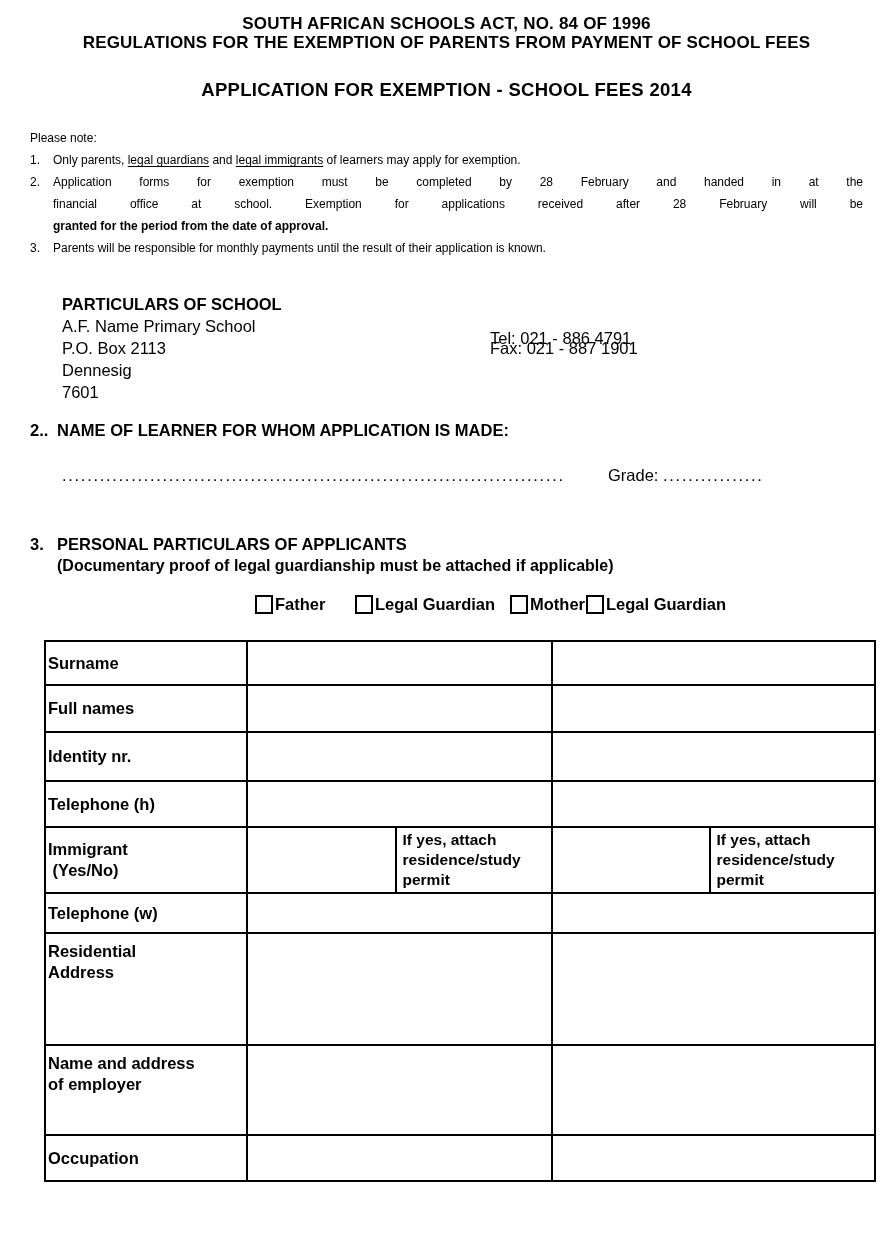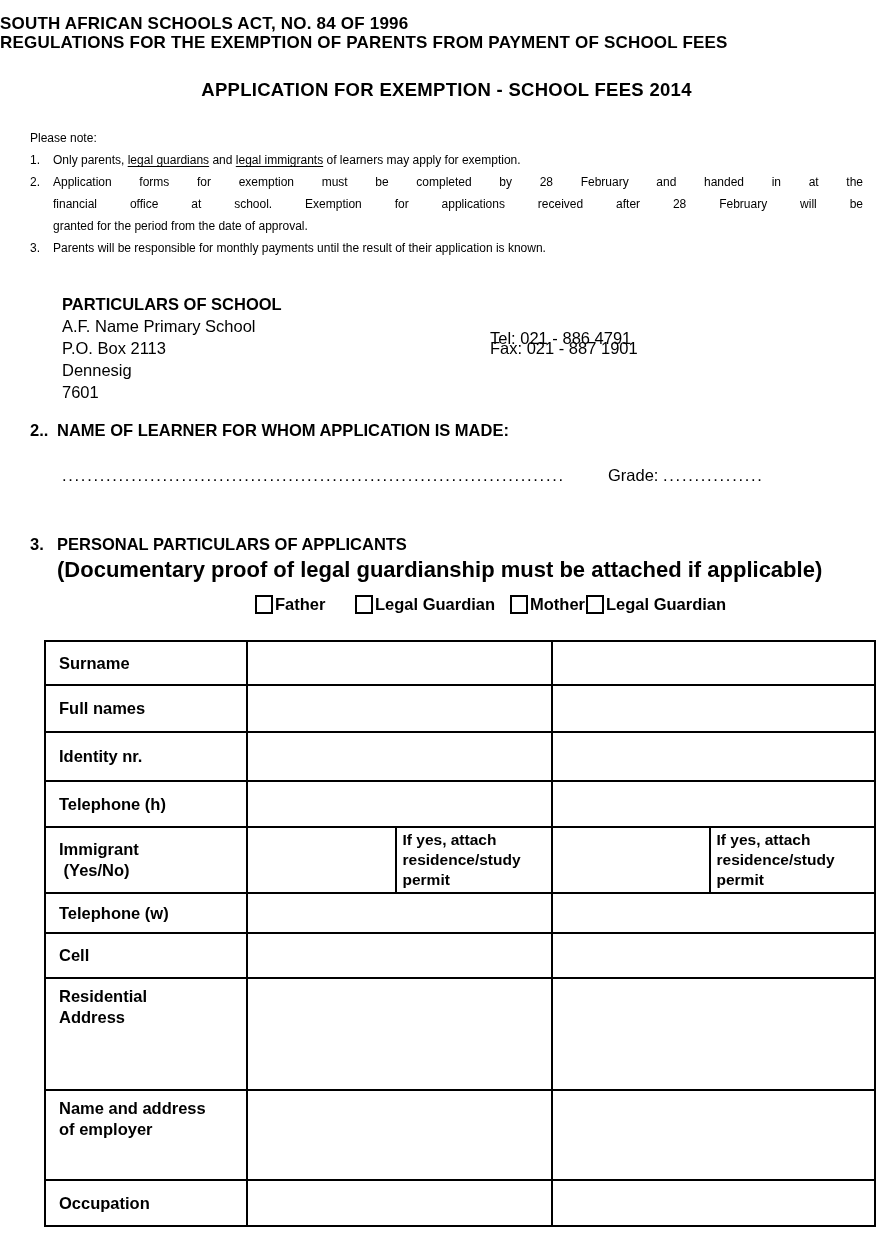--- a/index.html
+++ b/index.html
@@ -6,63 +6,63 @@
   .page {
     position:relative;
     width:893px; height:1247px;
     margin:0 auto;
     background:#ffffff;
     color:#000;
     font-family:"Liberation Sans", sans-serif;
     overflow:hidden;
   }
   
-  .act-line { position:absolute; left:0; right:0; 
+  .act-line { position:absolute; left:0; right:0; text-align:center;
               font-weight:bold; font-size:17px; line-height:19px; letter-spacing:.2px; }
   .act-line.l1 { top:14px; }
   .act-line.l2 { top:33px; }
   .main-title { position:absolute; top:79px; left:0; right:0; text-align:center;
                 font-weight:bold; font-size:18.5px; letter-spacing:.3px; margin:0; }
   
   .notes { position:absolute; left:30px; top:127px; width:833px;
            font-size:12px; line-height:22px; }
   .note-intro { margin-bottom:0; }
   .note-item { position:relative; padding-left:23px; }
   .note-num { position:absolute; left:0; top:0; }
   .jline { text-align:justify; text-align-last:justify; }
-  .jline.last { text-align-last:left; }
+  .jline.last { text-align-last:left;font-weight:bold; }
   .ul { text-decoration:underline; text-underline-offset:2px; }
   
   .school { position:absolute; left:62px; top:293px; width:760px;
             font-size:16.5px; line-height:22px; }
   .school-heading { font-weight:bold; }
   .school-tel { position:absolute; left:428px; top:34px; }
   .school-fax { position:absolute; left:428px; top:44px; }
   
   .sec-head { position:absolute; left:30px; display:flex;
               font-weight:bold; font-size:16.5px; }
   .sec2 { top:421px; } .sec2 .sec-num { width:27px; }
   .sec3 { top:535px; } .sec3 .sec-num { width:27px; }
   .sec-sub { position:absolute; left:57px; top:557px;
-             font-weight:bold; font-size:22px; }
+             font-weight:bold; font-size:16px; }
   .fill-line { position:absolute; top:466px; font-size:16.5px; letter-spacing:1.7px; white-space:nowrap; }
   .fill-name { left:62px; width:505px; overflow:hidden; }
   .grade-wrap { position:absolute; left:608px; top:466px; font-size:16.5px; }
   .grade-wrap .dots { letter-spacing:1.7px; }
   
   .cb { position:absolute; top:595px; display:flex; align-items:center; gap:2px; }
   .cb .box { width:14px; height:15px; border:2px solid #000; background:#fff; flex:none; }
   .cb .cb-label { font-weight:bold; font-size:16.5px; }
   .cb1 { left:255px; } .cb2 { left:355px; } .cb3 { left:510px; } .cb4 { left:586px; }
   
   .ptable { position:absolute; left:44px; top:640px; width:830px;
             border-collapse:collapse; table-layout:fixed; }
   .ptable td { border:2px solid #000; padding:0; vertical-align:middle; }
   .ptable td.lbl { font-weight:bold; font-size:16.5px; line-height:21px;
-                   padding-left:13px; white-space:pre-line; }
+                   padding-left:2px; white-space:pre-line; }
   .ptable tr.tall td.lbl { vertical-align:top; padding-top:7px; }
   .ptable td.inp { background:#fff; }
   .ptable td.splitcell { vertical-align:top; }
   .split { display:flex; height:100%; min-height:57px; }
   .split .half { flex:1 1 50%; }
   .split .note { border-left:2px solid #000; font-weight:bold; font-size:15.5px;
                  line-height:20px; padding:2px 2px 2px 6px; white-space:pre-line; }
 </style>
 </head>
 <body>
@@ -176,25 +176,20 @@
 residence/study
 permit</div>
         </div>
       </td>
     </tr>
     <tr style="height:40px">
       <td class="lbl">Telephone (w)</td>
       <td class="inp"></td>
       <td class="inp"></td>
     </tr>
-    <tr style="height:45px">
-      <td class="lbl">Cell</td>
-      <td class="inp"></td>
-      <td class="inp"></td>
-    </tr>
     <tr style="height:112px" class="tall">
       <td class="lbl">Residential
 Address</td>
       <td class="inp"></td>
       <td class="inp"></td>
     </tr>
     <tr style="height:90px" class="tall">
       <td class="lbl">Name and address
 of employer</td>
       <td class="inp"></td>

